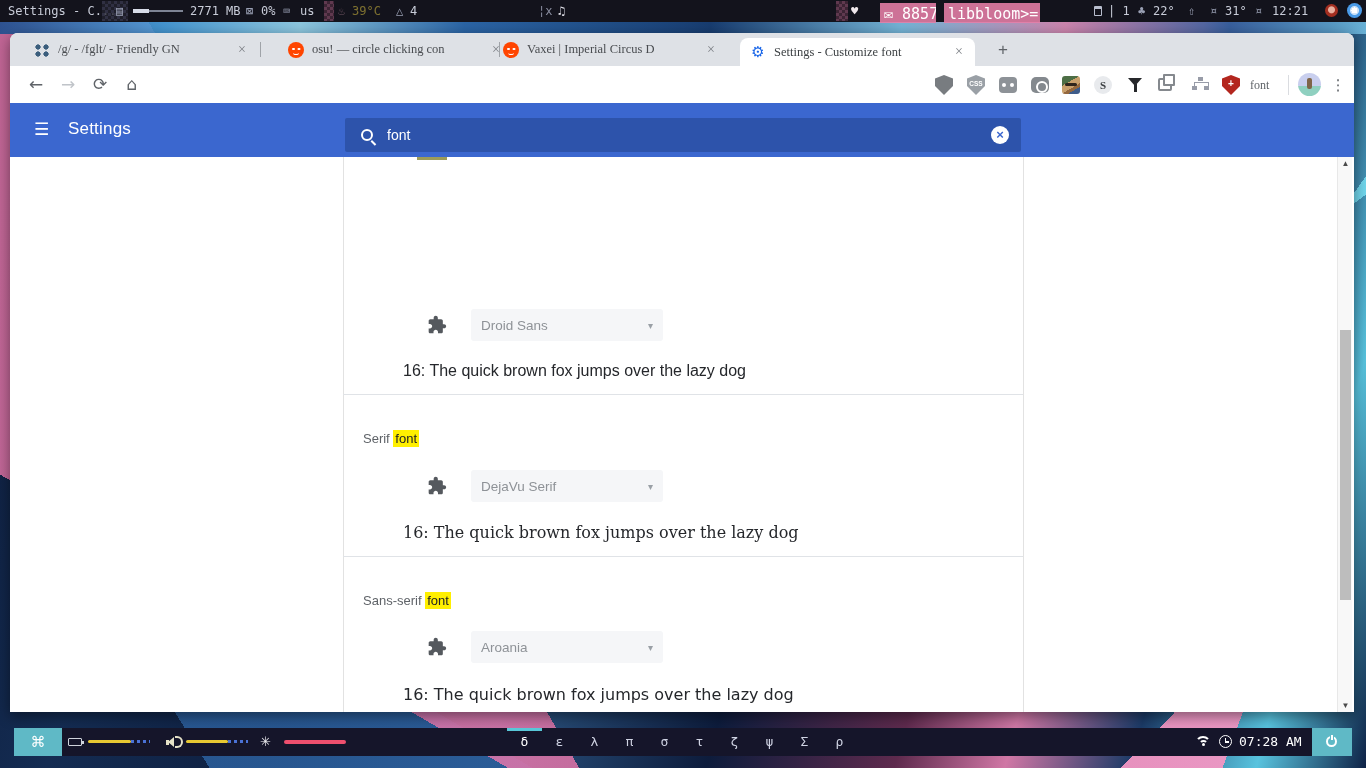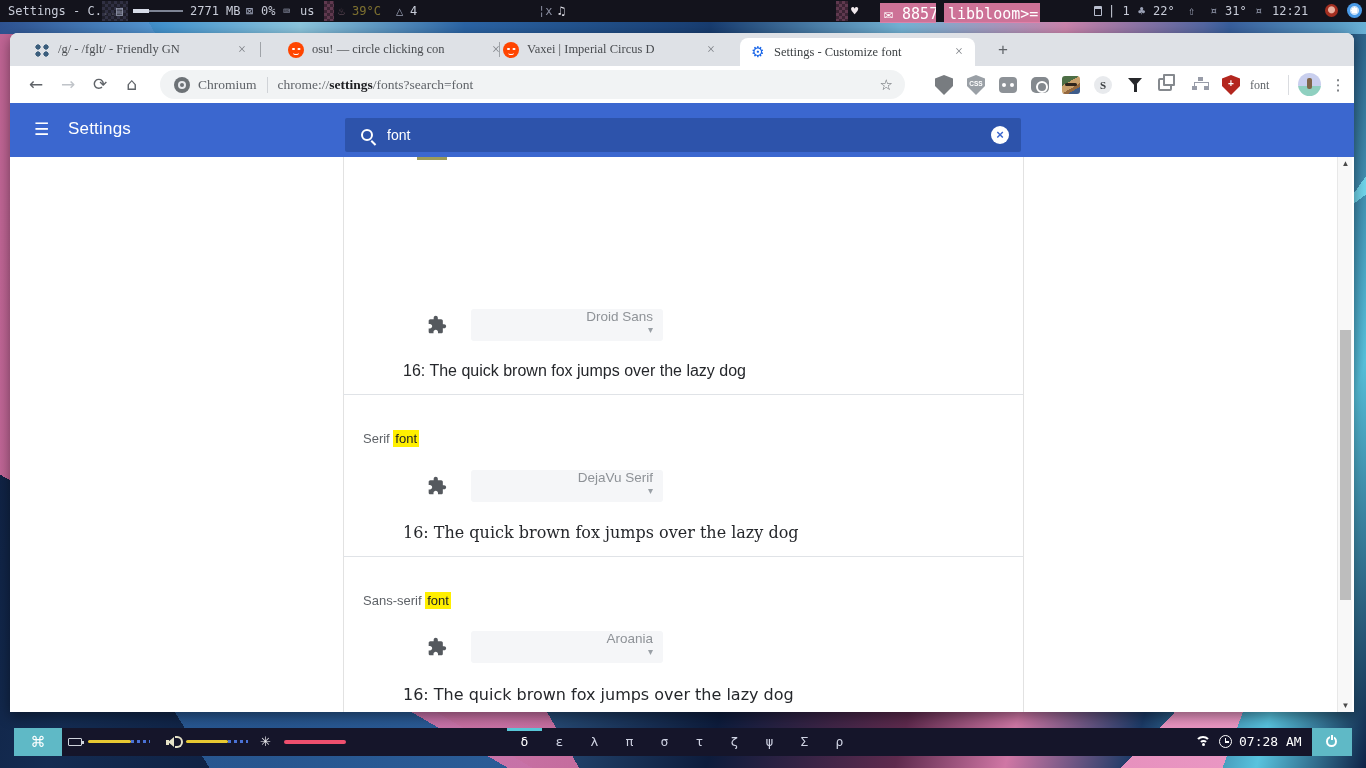--- a/index.html
+++ b/index.html
@@ -110,21 +110,21 @@
 
   
   .content { position:absolute; left:0; top:124px; width:1344px; height:555px; background:#fff; }
   .card-line { position:absolute; top:0; width:1px; height:555px; background:#e2e2e2; }
   .h-div { position:absolute; left:333px; width:680px; height:1px; background:#e0e3e7; }
   .sliver { position:absolute; left:407px; top:0; width:30px; height:3px; background:#9c9b59; }
   .sec-label { position:absolute; left:353px; font-size:13px; color:#5f6368; }
   .hl { background:#ffef00; color:#202124; padding:1px 2px; }
   .puzzle { position:absolute; width:20px; height:20px; }
   .dropdown { position:absolute; left:461px; width:192px; height:32px; background:#f5f6f8; border-radius:3px;
-    display:flex; align-items:flex-end; padding:0 10px; font-size:13.5px; color:#8e9297;flex-direction:column; }
+    display:flex; align-items:center; padding:0 10px; font-size:13.5px; color:#8e9297; }
   .dd-arrow { margin-left:auto; color:#9aa0a6; font-size:10px; }
   .sample { position:absolute; left:393px; font-size:16px; color:#25272b; white-space:nowrap; }
   .s-droid { font-family:"Liberation Sans",sans-serif; }
   .s-serif { font-family:"DejaVu Serif",serif; }
   .s-aroania { font-family:"DejaVu Sans",sans-serif; }
 
   
   .sbar { position:absolute; left:1327px; top:124px; width:15px; height:555px; background:#f8f8f8; border-left:1px solid #e8e8e8; }
   .sbar .arrow { position:absolute; left:0; width:15px; text-align:center; font-size:8px; color:#4a4a4a; }
   .sthumb { position:absolute; left:2px; top:173px; width:11px; height:270px; background:#bdbdbd; }
@@ -229,29 +229,20 @@
     </div>
     <div class="newtab" style="left:980px">+</div>
   </div>
 
   <div class="toolbar">
     <span class="navico" style="left:14px">←</span>
     <span class="navico disabled" style="left:46px">→</span>
     <span class="navico" style="left:78px">⟳</span>
     <span class="navico" style="left:110px">⌂</span>
 
-    <div class="urlbar">
-      <div class="chromium-logo"></div>
-      <span>Chromium</span>
-      <div class="url-sep"></div>
-      <span>chrome://</span>
-        <span class="url-bold">settings</span>
-        <span>/fonts?search=font</span>
-      <span class="url-star">☆</span>
-    </div>
 
     <div class="ext" style="left:925px">
       <div class="shield" style="background:#787c80"></div>
     </div>
     <div class="ext" style="left:957px">
       <div class="shield" style="background:#9aa0a6;color:#fff;font-size:6.5px;font-weight:bold;text-align:center;line-height:18px">CSS</div>
     </div>
     <div class="ext" style="left:989px">
         <div class="ext-two-dots"></div>
       </div>

